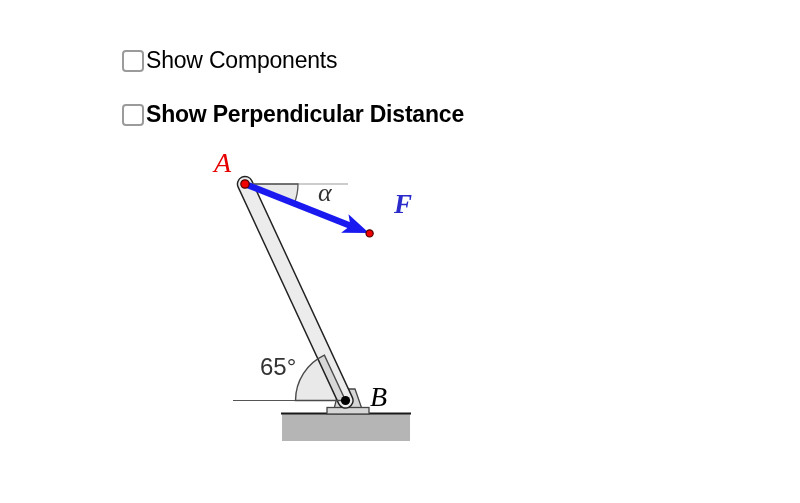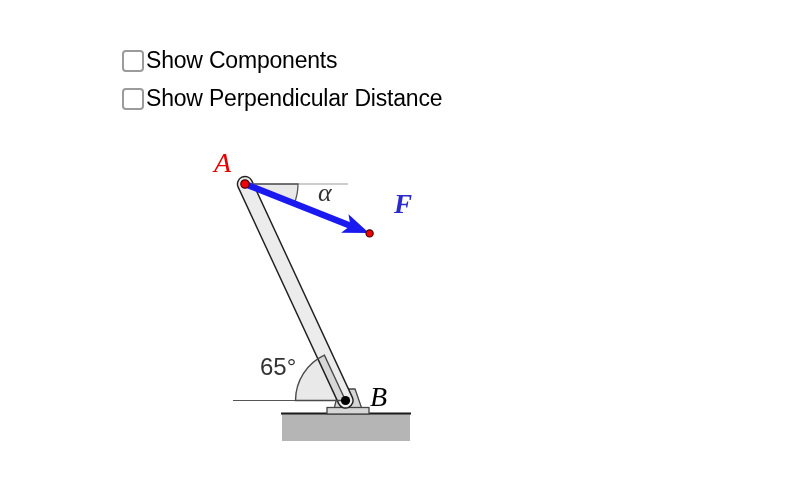--- a/index.html
+++ b/index.html
@@ -3,21 +3,21 @@
 <meta charset="utf-8">
 <style>
   html,body{margin:0;padding:0;}
   body{
     width:800px;height:503px;position:relative;overflow:hidden;
     background:#ffffff;font-family:"Liberation Sans",sans-serif;
   }
   .stage{position:absolute;left:0;top:0;width:800px;height:503px;}
   .cb-row{position:absolute;left:122px;display:flex;align-items:center;height:23px;cursor:pointer;}
   .cb-row1{top:49px;}
-  .cb-row2{top:87px;}
+  .cb-row2{top:103px;font-weight:bold;}
   .cb-box{width:22px;height:22px;box-sizing:border-box;border:2px solid #9b9b9b;border-radius:4px;background:#ffffff;flex:0 0 auto;}
   .cb-label{margin-left:2px;font-size:23px;line-height:23px;color:#000;white-space:nowrap;letter-spacing:-0.2px;}
   svg{position:absolute;left:0;top:0;}
   .lbl-math{font-family:"Liberation Serif",serif;font-style:italic;}
   .lbl-sans{font-family:"Liberation Sans",sans-serif;}
 </style>
 </head>
 <body>
 
 <div class="stage">

